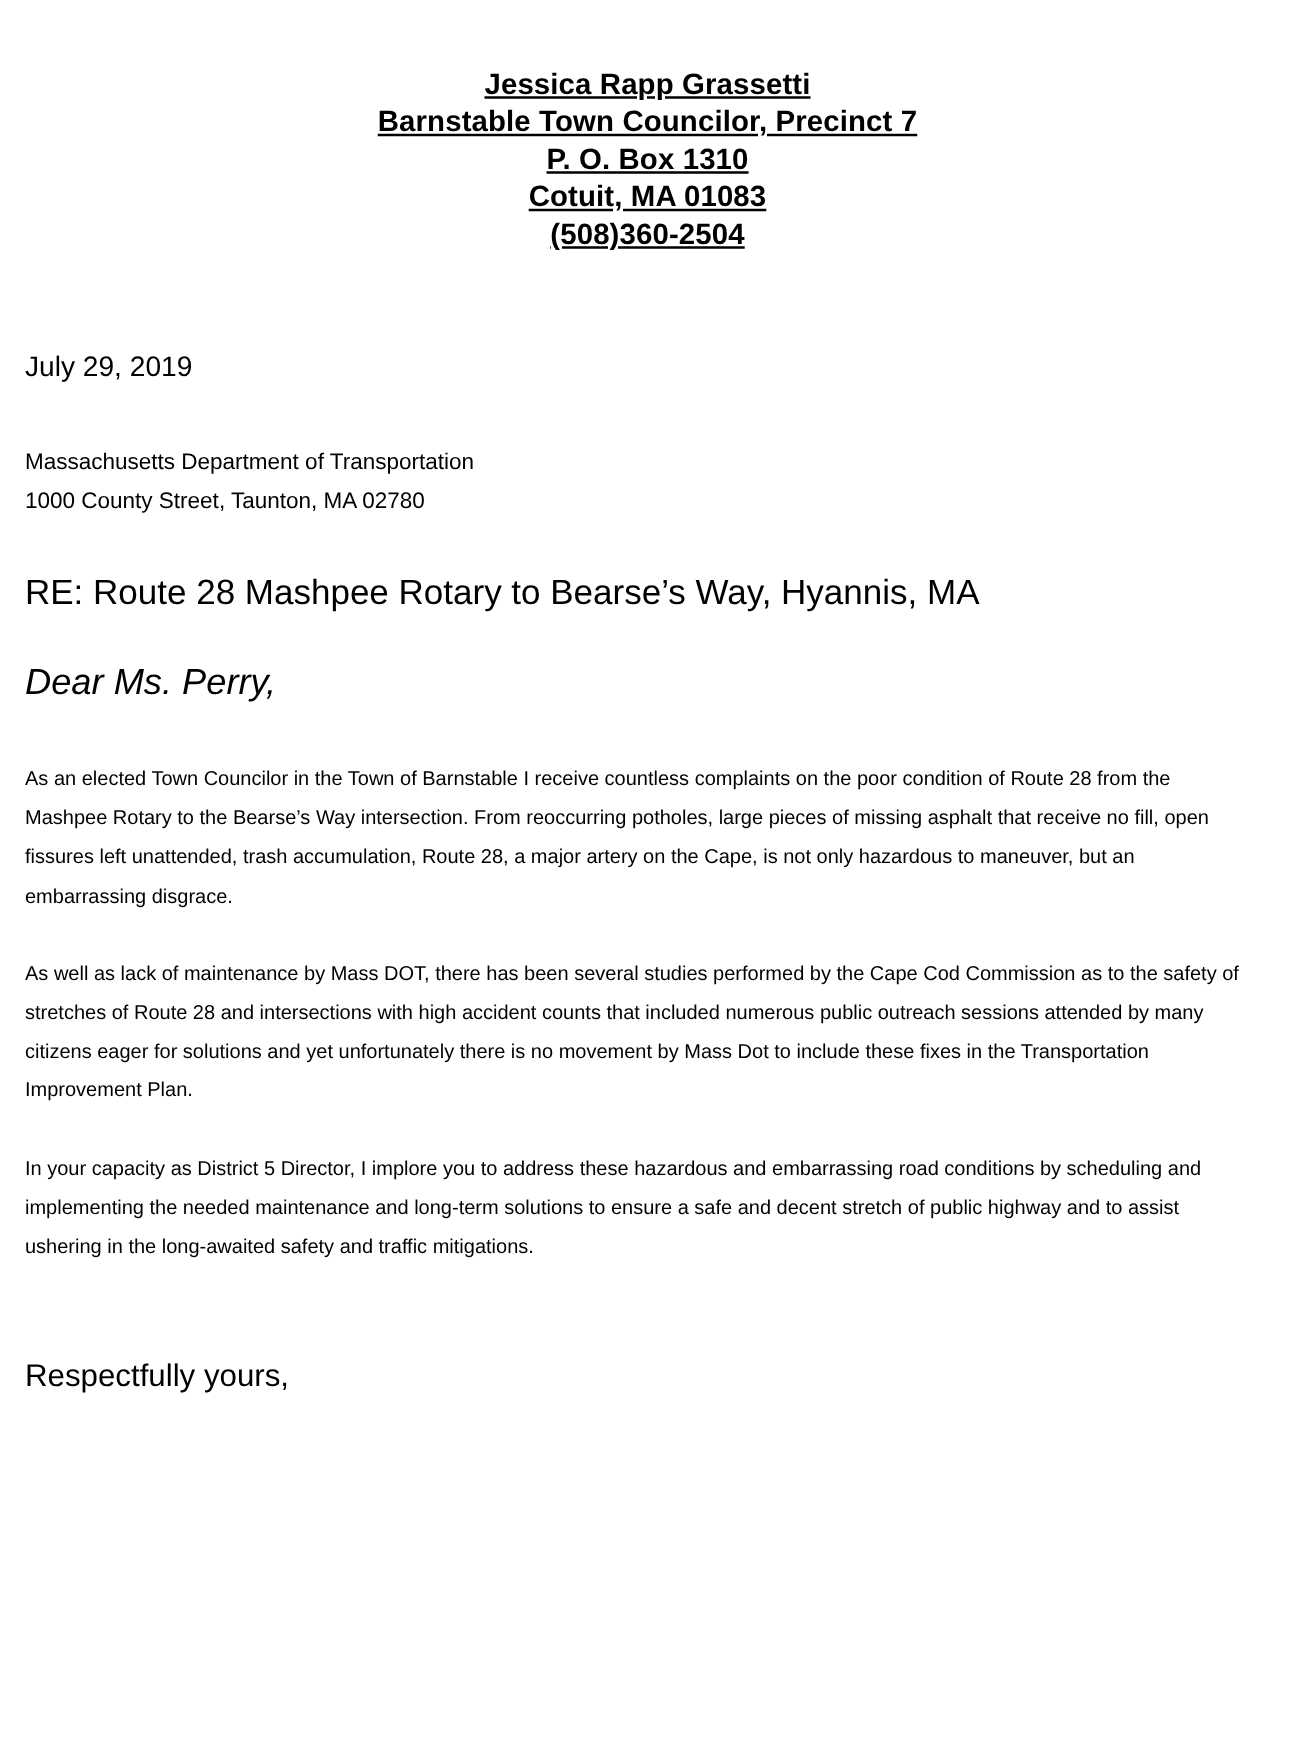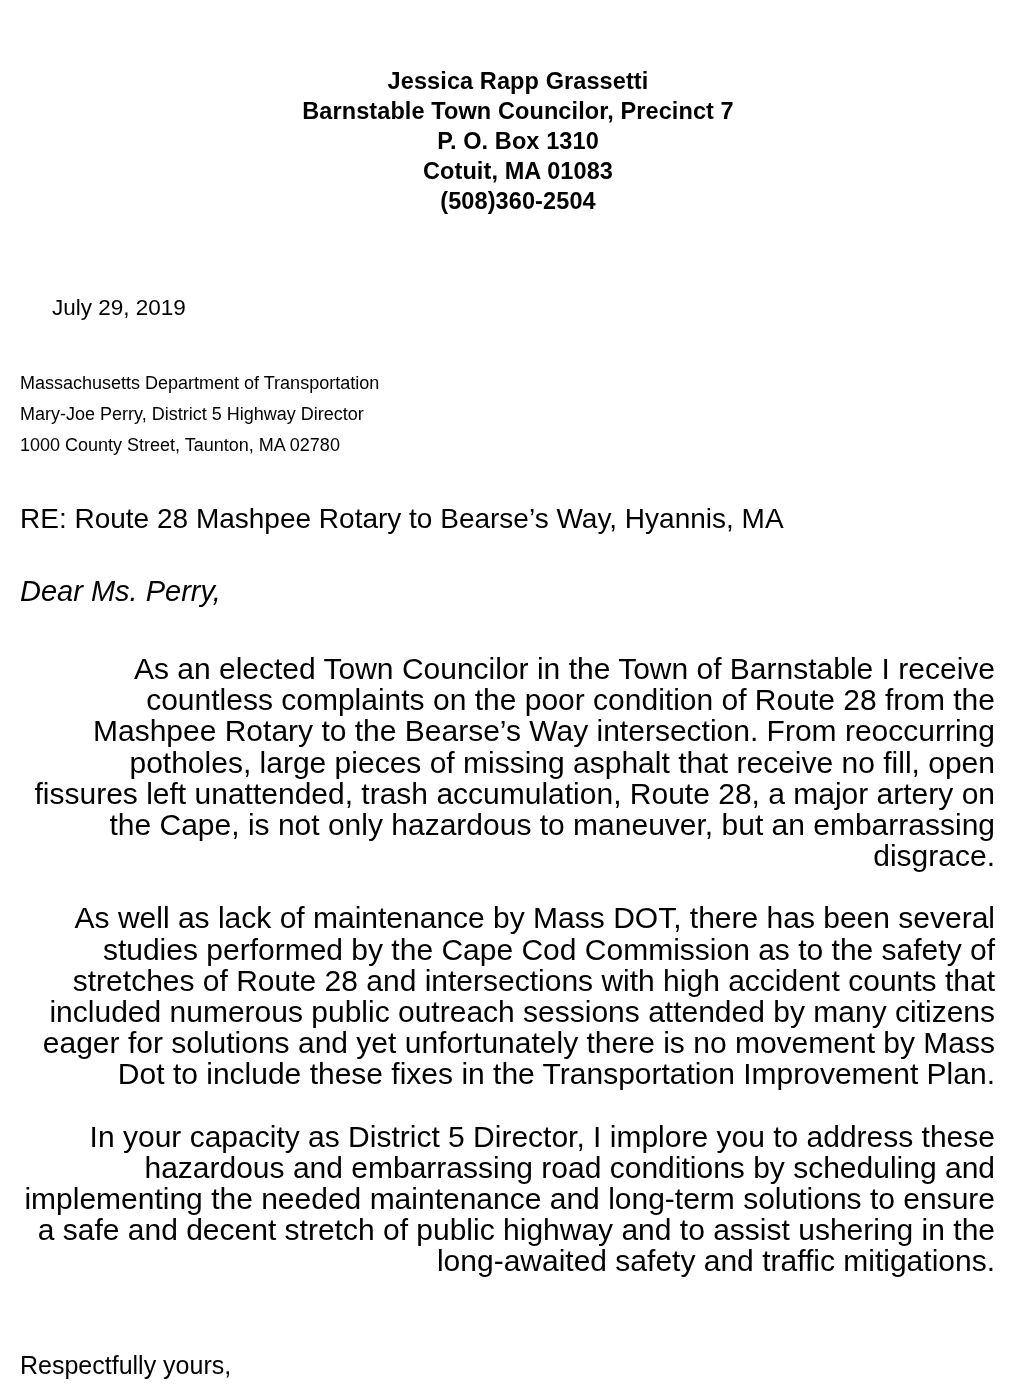--- a/index.html
+++ b/index.html
@@ -17,42 +17,42 @@
     width: 1036px;
     height: 1398px;
     background: #ffffff;
     box-sizing: border-box;
     overflow: hidden;
   }
 
   
   .letterhead {
     text-align: center;
-    padding-top: 66px;
+    padding-top: 52px;
+    text-decoration: underline;
   }
   .letterhead .lh-line {
     font-size: 23.5px;
     font-weight: bold;
     line-height: 30px;
     letter-spacing: 0.1px;
     white-space: pre;
   }
 
   
   .letter-body {
     margin-left: 20px;
     margin-right: 40px;
     width: 975px;
   }
 
   .date-line {
     font-size: 22.5px;
     line-height: 30px;
     margin-top: 77px;
-    margin-left: 32px;
   }
 
   .recipient {
     margin-top: 45px;
   }
   .recipient .addr-line {
     font-size: 18px;
     line-height: 31px;
     white-space: pre;
   }
@@ -64,24 +64,24 @@
   }
 
   .salutation {
     font-size: 29px;
     line-height: 31px;
     margin-top: 42px;
     font-style: italic;
   }
 
   .para {
-    font-size: 30px;
+    font-size: 16px;
     line-height: 31.2px;
     margin-top: 31px;
-    text-align: right;
+    text-align: left;
   }
   .para:first-of-type {
     margin-top: 0;
   }
   .paragraphs {
     margin-top: 46px;
   }
 
   .closing {
     font-size: 25px;
@@ -101,21 +101,20 @@
     <div class="lh-line">Cotuit, MA 01083</div>
     <div class="lh-line">(508)360-2504</div>
   </div>
 
   <div class="letter-body">
 
     <div class="date-line">July 29, 2019</div>
 
     <div class="recipient">
       <div class="addr-line">Massachusetts Department of Transportation</div>
-      <div class="addr-line">Mary-Joe Perry, District 5 Highway Director</div>
       <div class="addr-line">1000 County Street, Taunton, MA 02780</div>
     </div>
 
     <div class="re-line">RE: Route 28 Mashpee Rotary to Bearse’s Way, Hyannis, MA</div>
 
     <div class="salutation">Dear Ms. Perry,</div>
 
     <div class="paragraphs">
       <p class="para">As an elected Town Councilor in the Town of Barnstable I receive countless complaints on the poor condition of Route 28 from the Mashpee Rotary to the Bearse’s Way intersection. From reoccurring potholes, large pieces of missing asphalt that receive no fill, open fissures left unattended, trash accumulation, Route 28, a major artery on the Cape, is not only hazardous to maneuver, but an embarrassing disgrace.</p>
       <p class="para">As well as lack of maintenance by Mass DOT, there has been several studies performed by the Cape Cod Commission as to the safety of stretches of Route 28 and intersections with high accident counts that included numerous public outreach sessions attended by many citizens eager for solutions and yet unfortunately there is no movement by Mass Dot to include these fixes in the Transportation Improvement Plan.</p>

